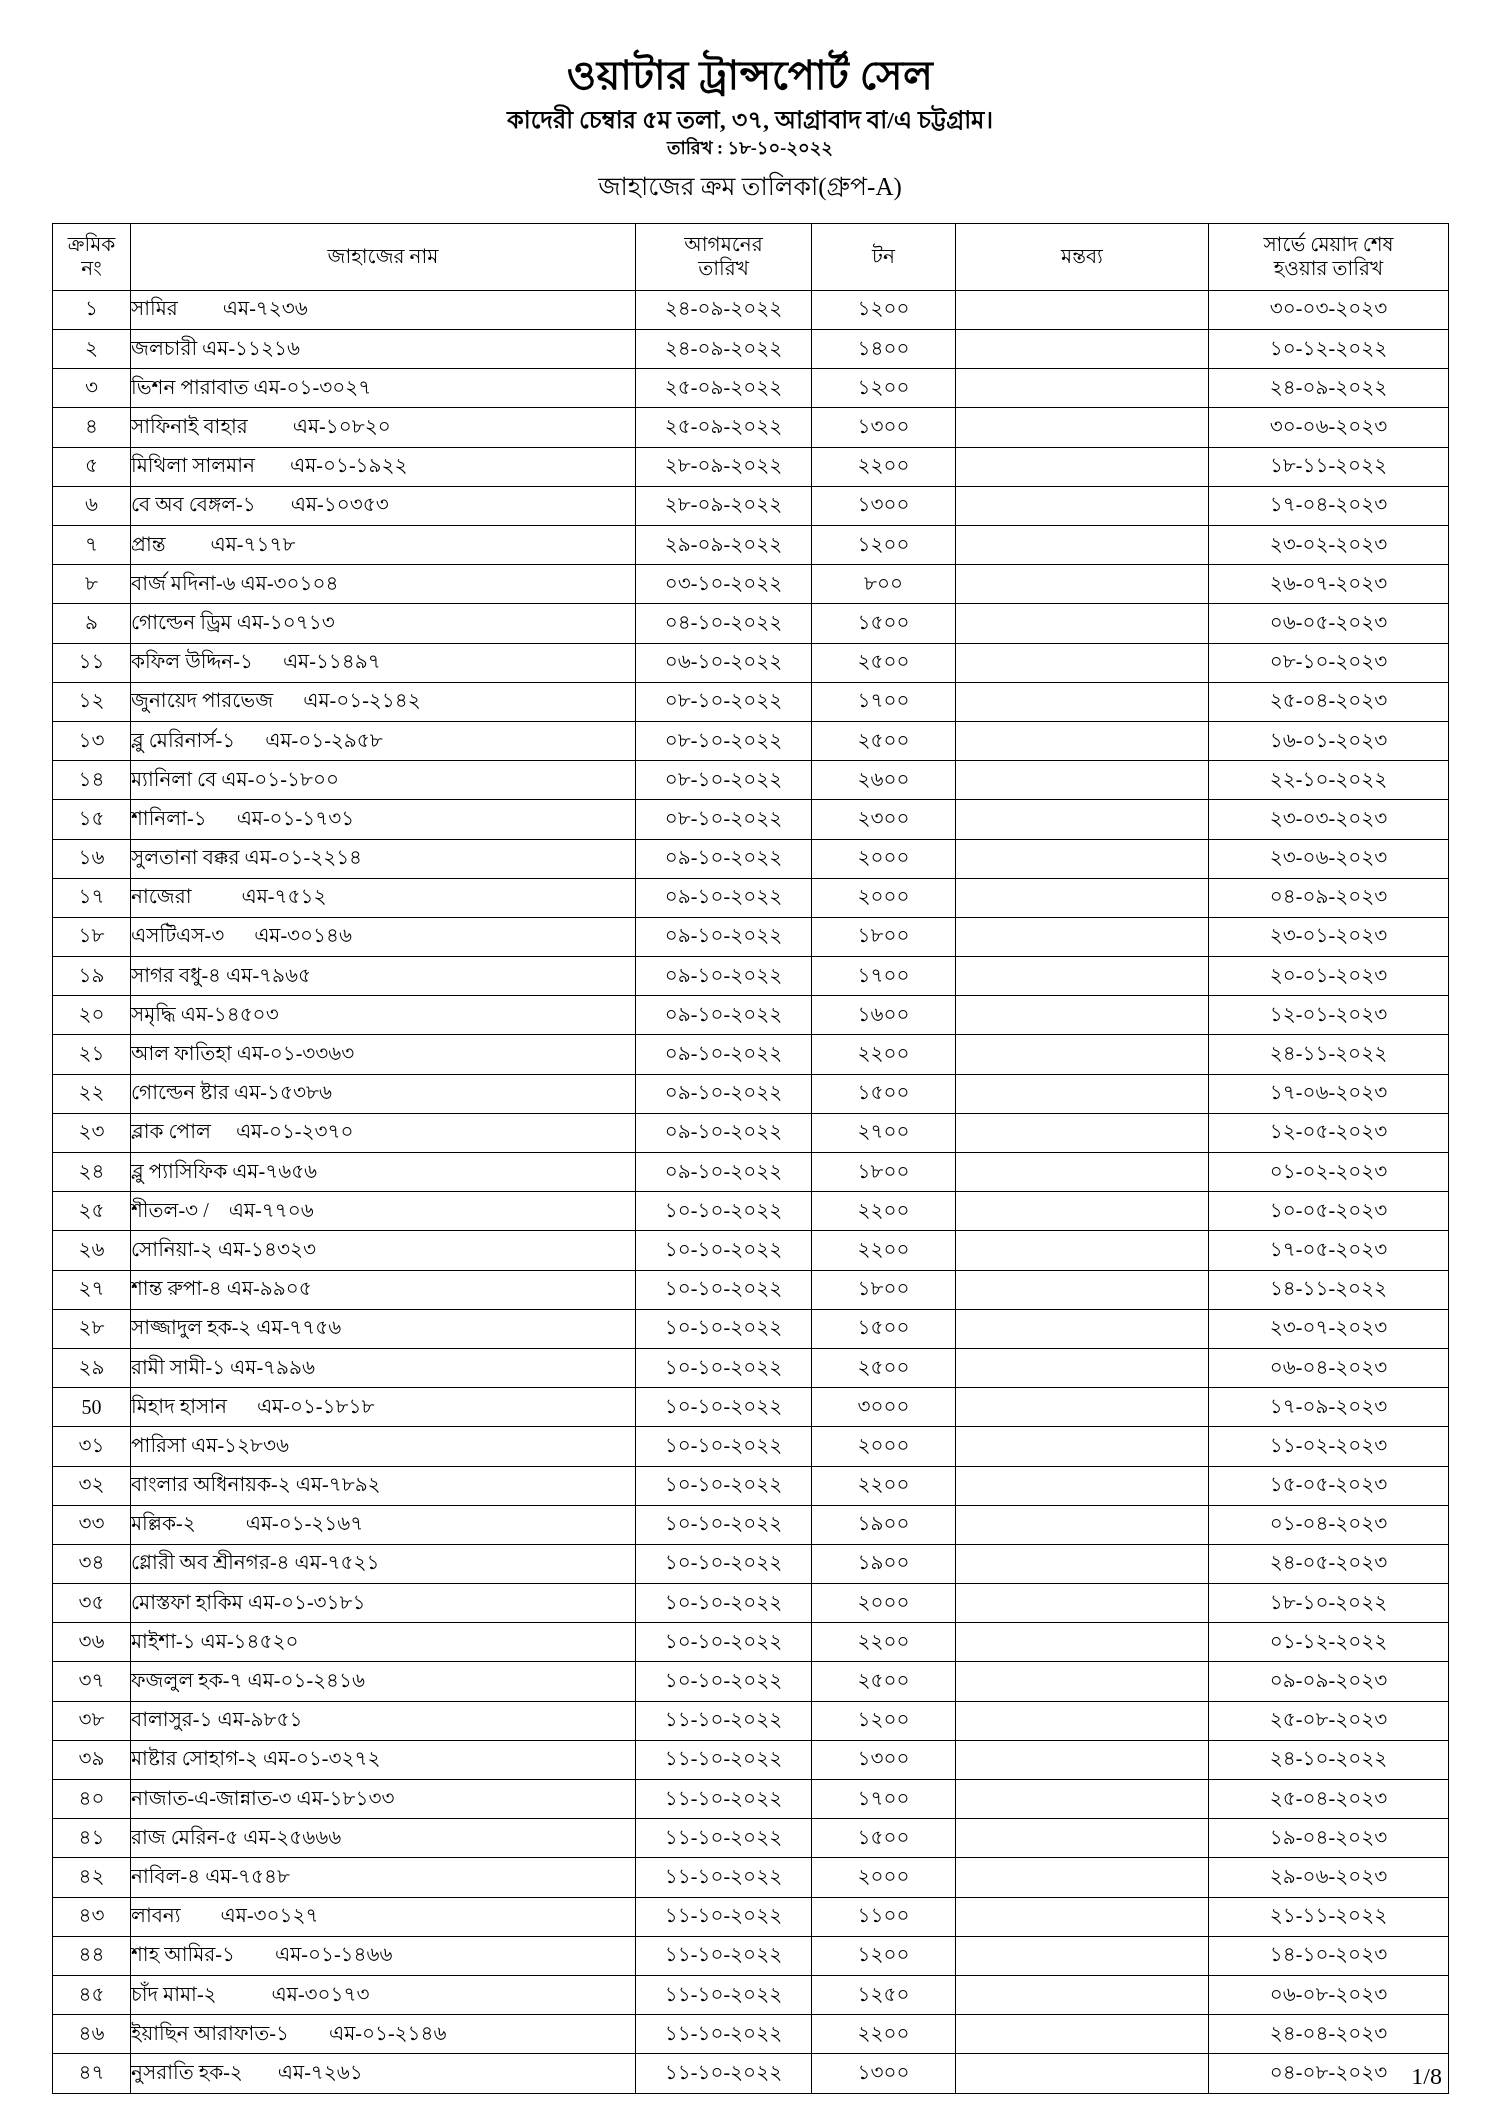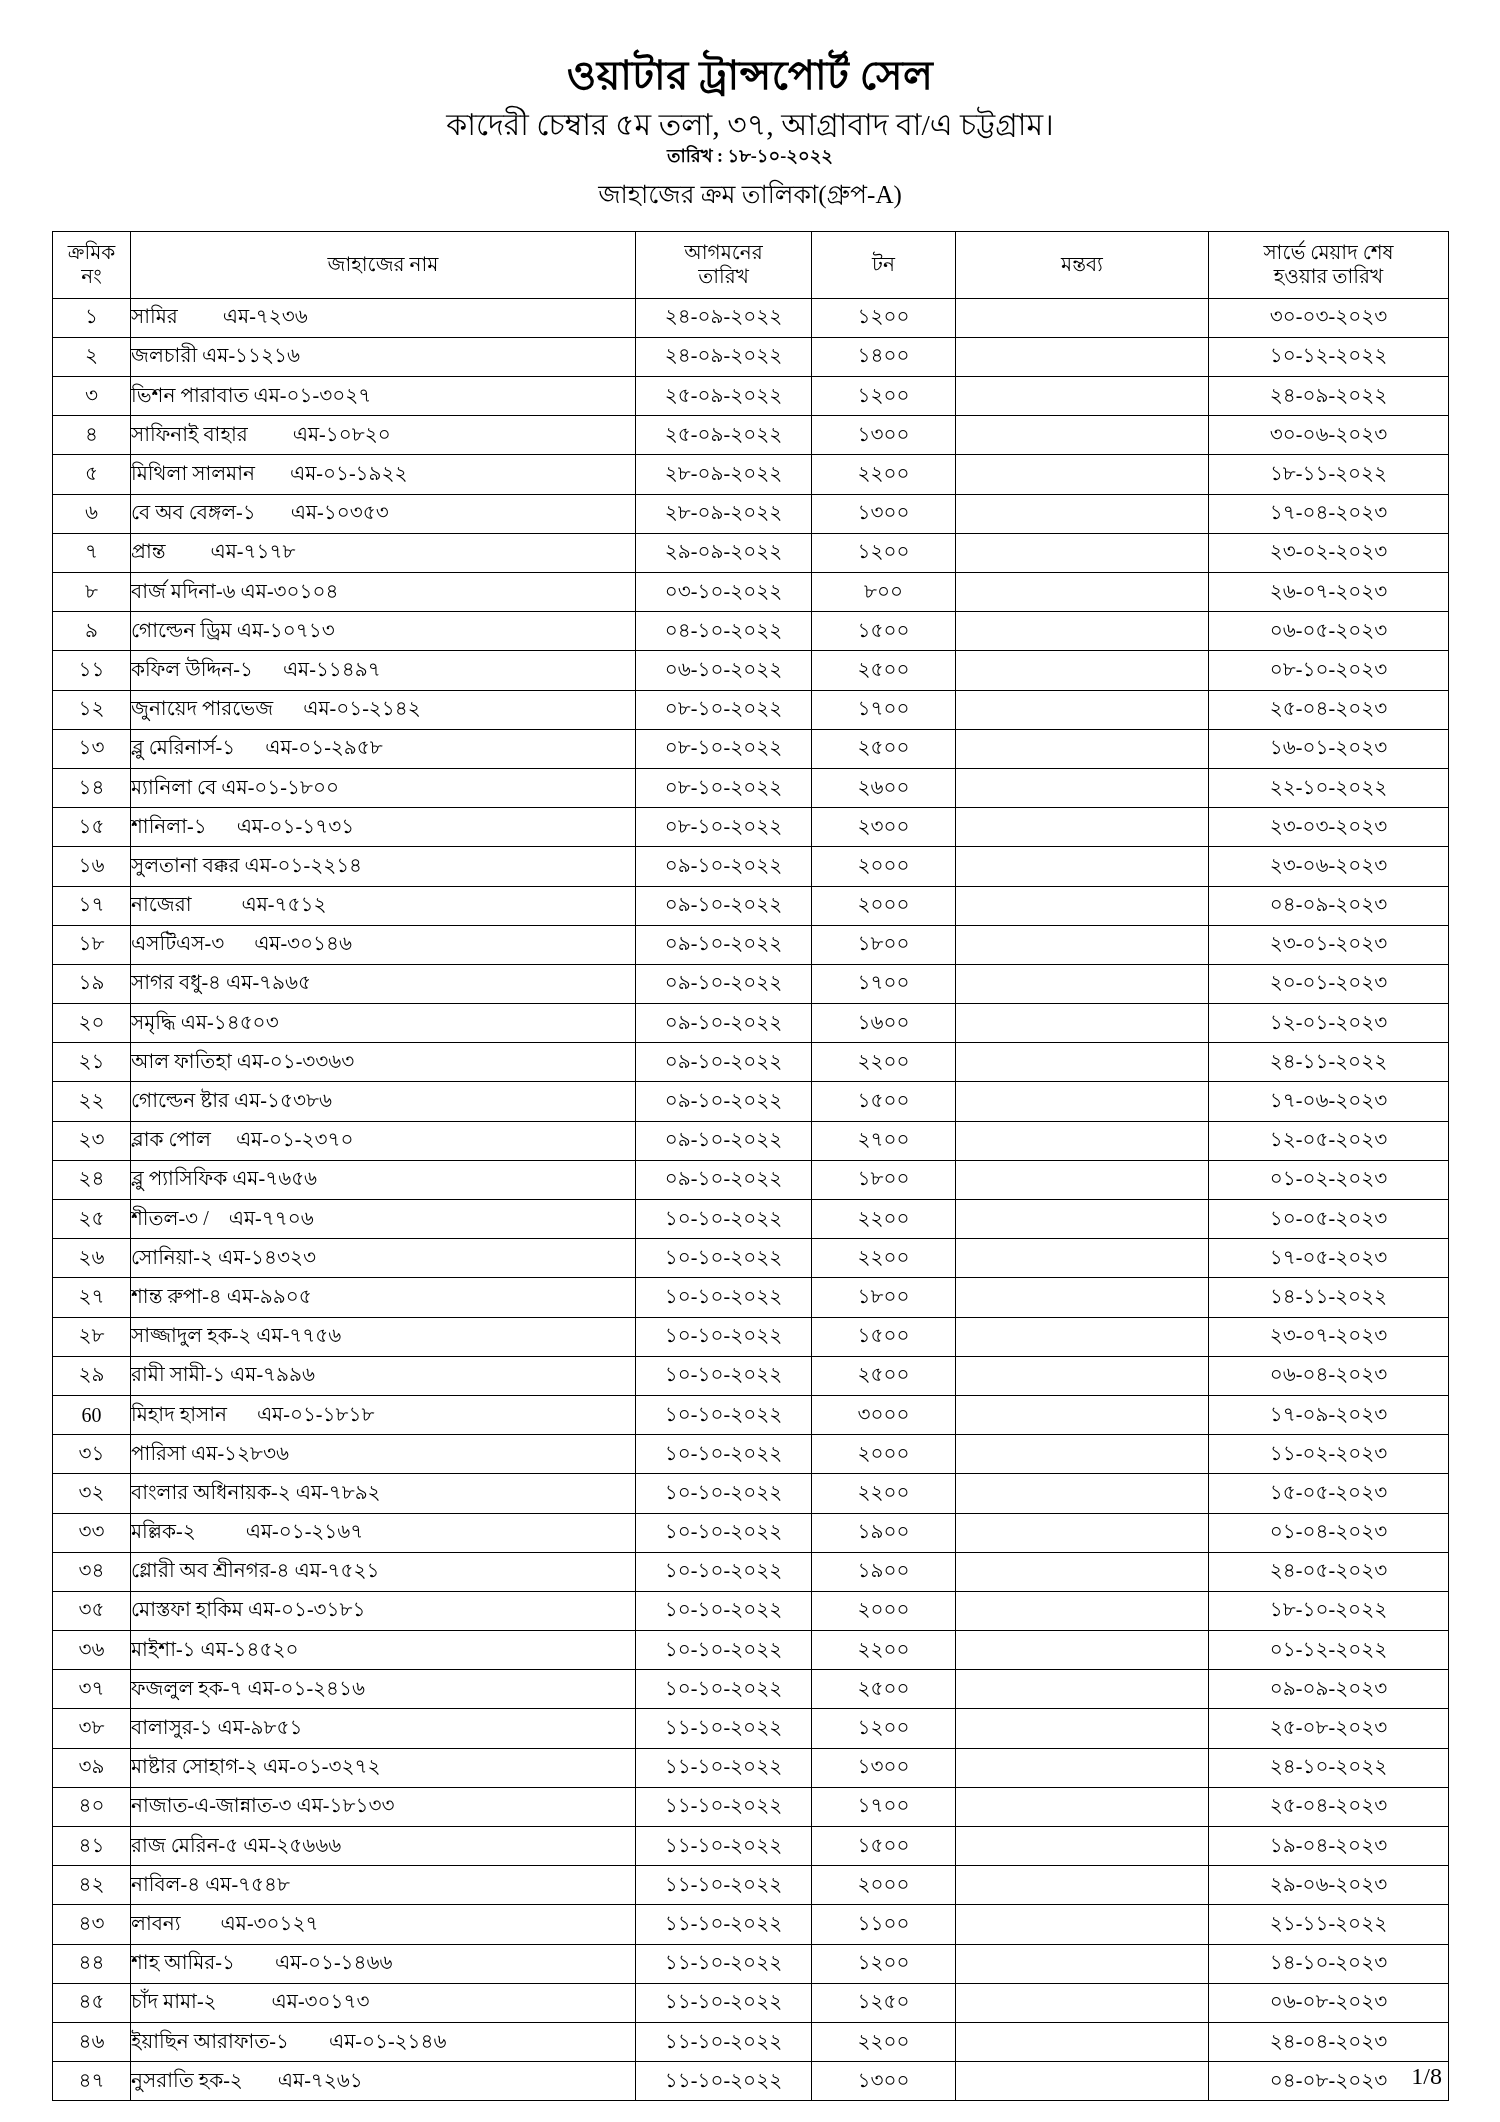--- a/index.html
+++ b/index.html
@@ -27,22 +27,22 @@
     padding-top: 52px;
   }
   .org-title {
     font-size: 40px;
     font-weight: bold;
     letter-spacing: 0.5px;
     line-height: 1.22;
     margin: 0;
   }
   .org-address {
-    font-size: 30px;
-    font-weight: normal;
+    font-size: 24px;
+    font-weight: bold;
     line-height: 1.3;
     margin: 4px 0 0 0;
   }
   .doc-date {
     font-size: 18px;
     font-weight: bold;
     line-height: 1.3;
     margin: 1px 0 0 0;
   }
   .list-title {
@@ -376,21 +376,21 @@
           </tr>
           <tr>
             <td class="sl">২৯</td>
             <td class="name">রামী সামী-১ এম-৭৯৯৬</td>
             <td class="arr">১০-১০-২০২২</td>
             <td class="ton">২৫০০</td>
             <td class="remark"></td>
             <td class="survey">০৬-০৪-২০২৩</td>
           </tr>
           <tr>
-            <td class="sl">60</td>
+            <td class="sl">50</td>
             <td class="name">মিহাদ হাসান      এম-০১-১৮১৮</td>
             <td class="arr">১০-১০-২০২২</td>
             <td class="ton">৩০০০</td>
             <td class="remark"></td>
             <td class="survey">১৭-০৯-২০২৩</td>
           </tr>
           <tr>
             <td class="sl">৩১</td>
             <td class="name">পারিসা এম-১২৮৩৬</td>
             <td class="arr">১০-১০-২০২২</td>

